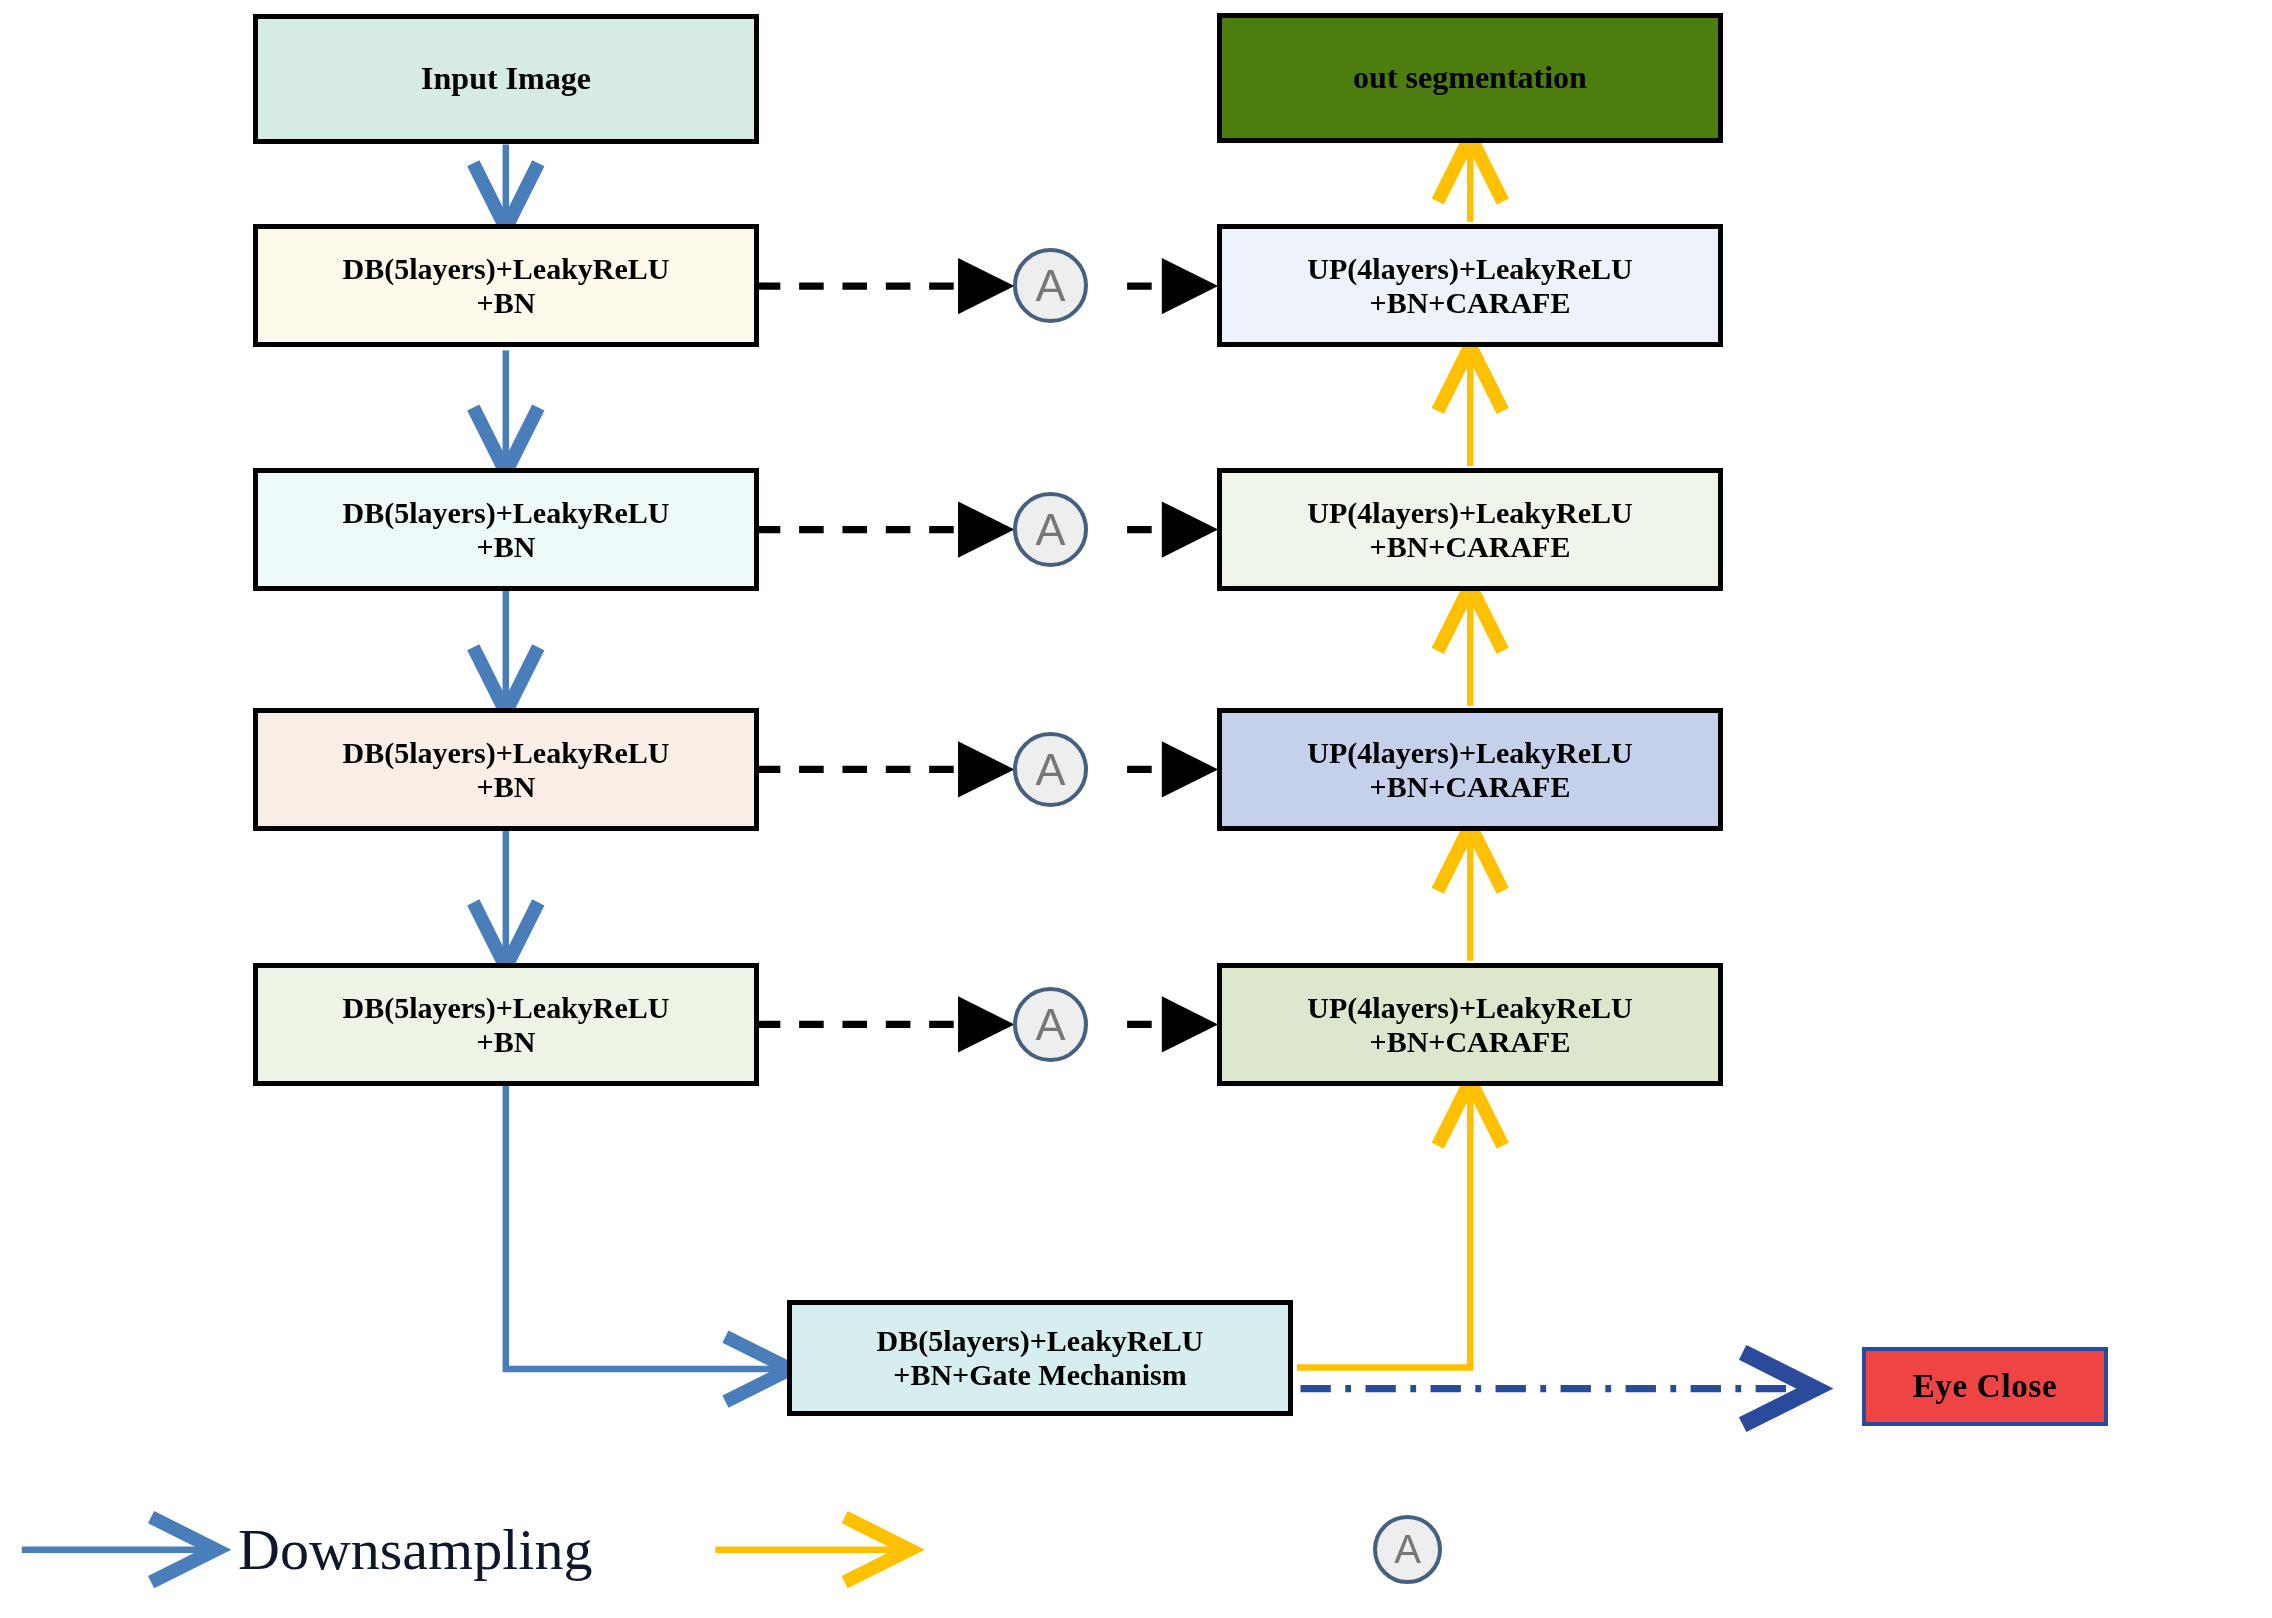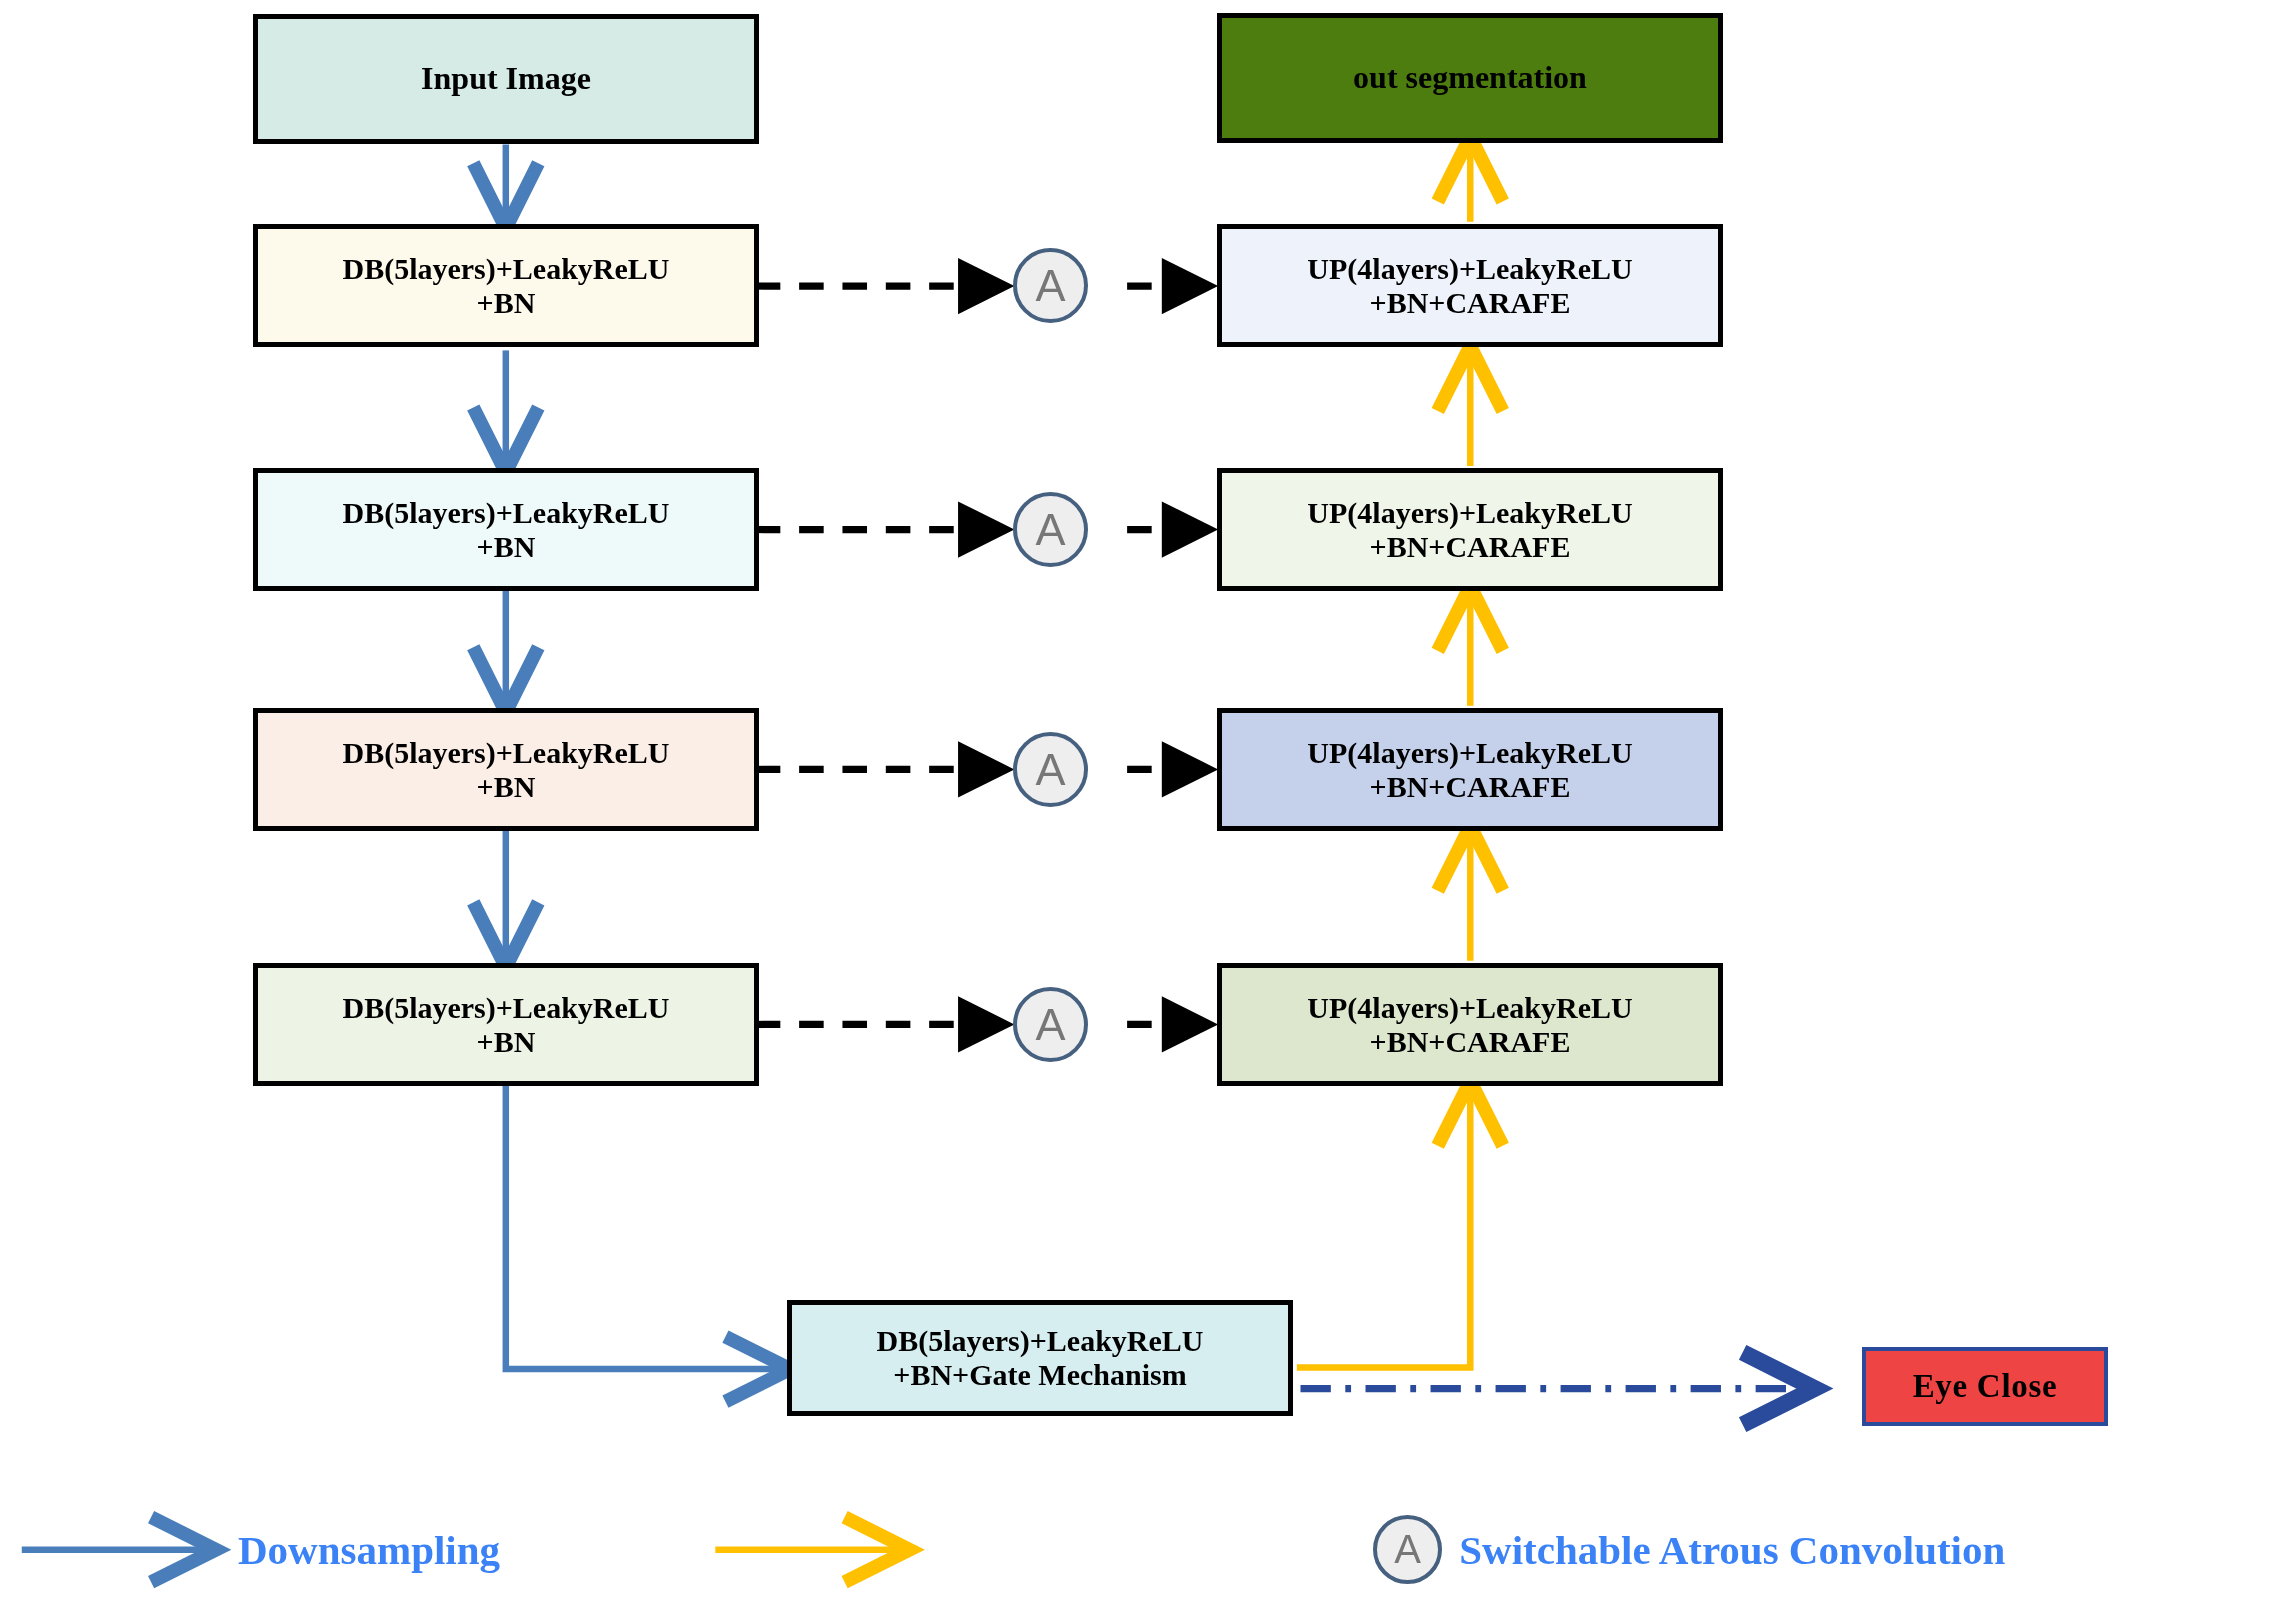--- a/index.html
+++ b/index.html
@@ -95,26 +95,25 @@
     height: 87px;
     z-index: 5;
   }
   .legend-item {
     position: absolute;
     display: flex;
     align-items: center;
     height: 87px;
   }
   .legend-text {
-    font-size: 41px;
-    color: #3b82f6;
+    font-size: 58px;
+    color: #0f172a;
     font-family: "Liberation Serif", "DejaVu Serif", serif;
     white-space: nowrap;
     margin-left: 17.3px;
-    font-weight: bold;
   }
   .legend-sac {
     position: relative;
     width: 69px;
     height: 69px;
     border-radius: 50%;
     background: #eeeeee;
     border: 4.3px solid #46607f;
     display: flex;
     align-items: center;
@@ -255,19 +254,18 @@
 
     <div class="legend-item" style="left:238px; top:0;">
       <span class="legend-text" style="margin-left:0;">Downsampling</span>
     </div>
 
 
     <div class="legend-item" style="left:1373px; top:0;">
       <span class="legend-sac">
         <span>A</span>
       </span>
-      <span class="legend-text">Switchable Atrous Convolution</span>
     </div>
 
   </div>
 
 </div>
 
 
 </body></html>

